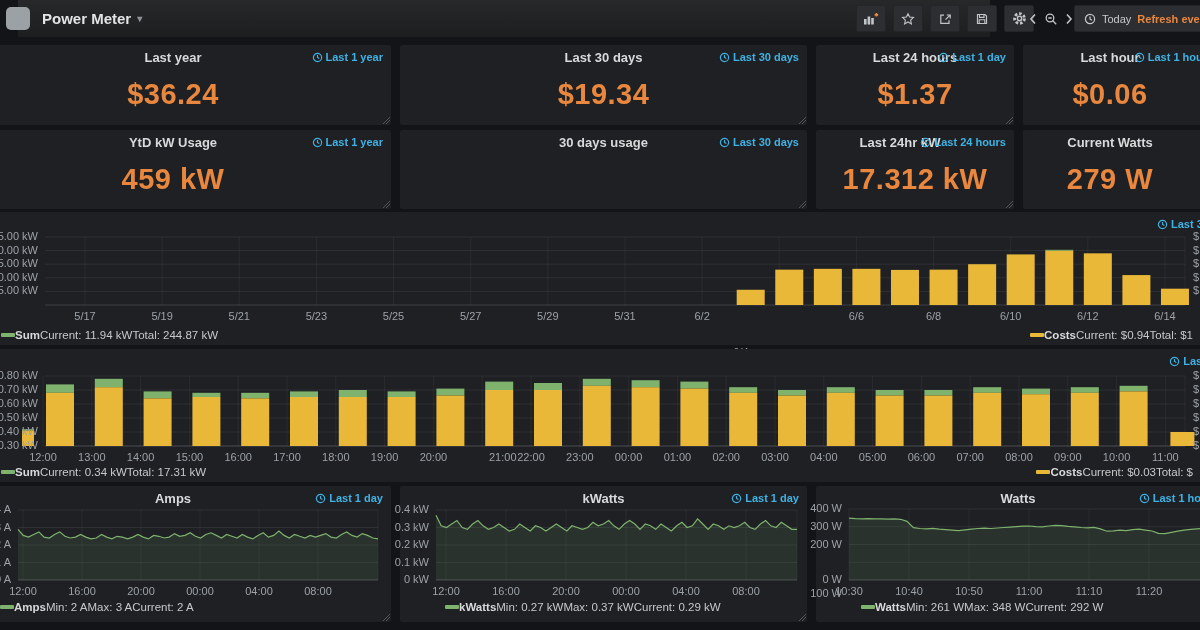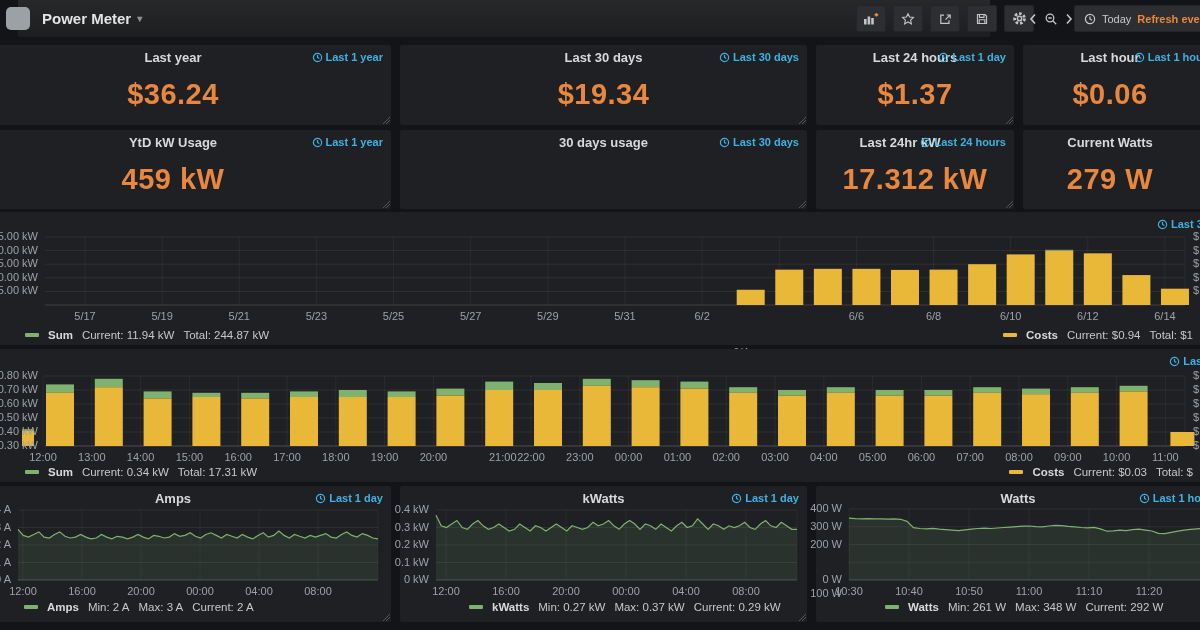--- a/index.html
+++ b/index.html
@@ -27,22 +27,22 @@
   .badge{position:absolute;top:6px;right:8px;display:flex;align-items:center;gap:3px;
          font-size:11px;font-weight:700;color:#3fb2e3;white-space:nowrap;}
   .statval{position:absolute;left:0;right:0;top:33px;text-align:center;
            font-size:29px;font-weight:700;color:#e8873d;letter-spacing:.5px;}
   .rsz{position:absolute;right:1px;bottom:1px;width:8px;height:8px;opacity:.5;
        background:linear-gradient(135deg,transparent 52%,#8a8a8a 52%,#8a8a8a 60%,transparent 60%,transparent 72%,#8a8a8a 72%,#8a8a8a 80%,transparent 80%);}
   
   .plotwrap{position:absolute;left:0;top:0;right:0;bottom:0;}
   .plotwrap svg{position:absolute;left:0;top:0;}
   .tick{position:absolute;font-size:11px;color:#9da2a8;white-space:nowrap;}
-  .legend{position:absolute;display:flex;align-items:center;gap:9px;font-size:11.5px;
-          color:#c7c8c9;white-space:nowrap;padding-left:24px;}
+  .legend{position:absolute;display:flex;align-items:center;font-size:11.5px;
+          color:#c7c8c9;white-space:nowrap;}
   .lmark{width:14px;height:4px;border-radius:1px;display:inline-block;background:#7eb26d;}
   .lname{font-weight:700;color:#d8d9da;cursor:pointer;}
   .lleft{left:46px;bottom:4px;}
   .lright{right:52px;bottom:4px;}
   .lbottom{left:45px;bottom:9px;}
 </style>
 </head>
 <body>
 
 <div class="screen">

